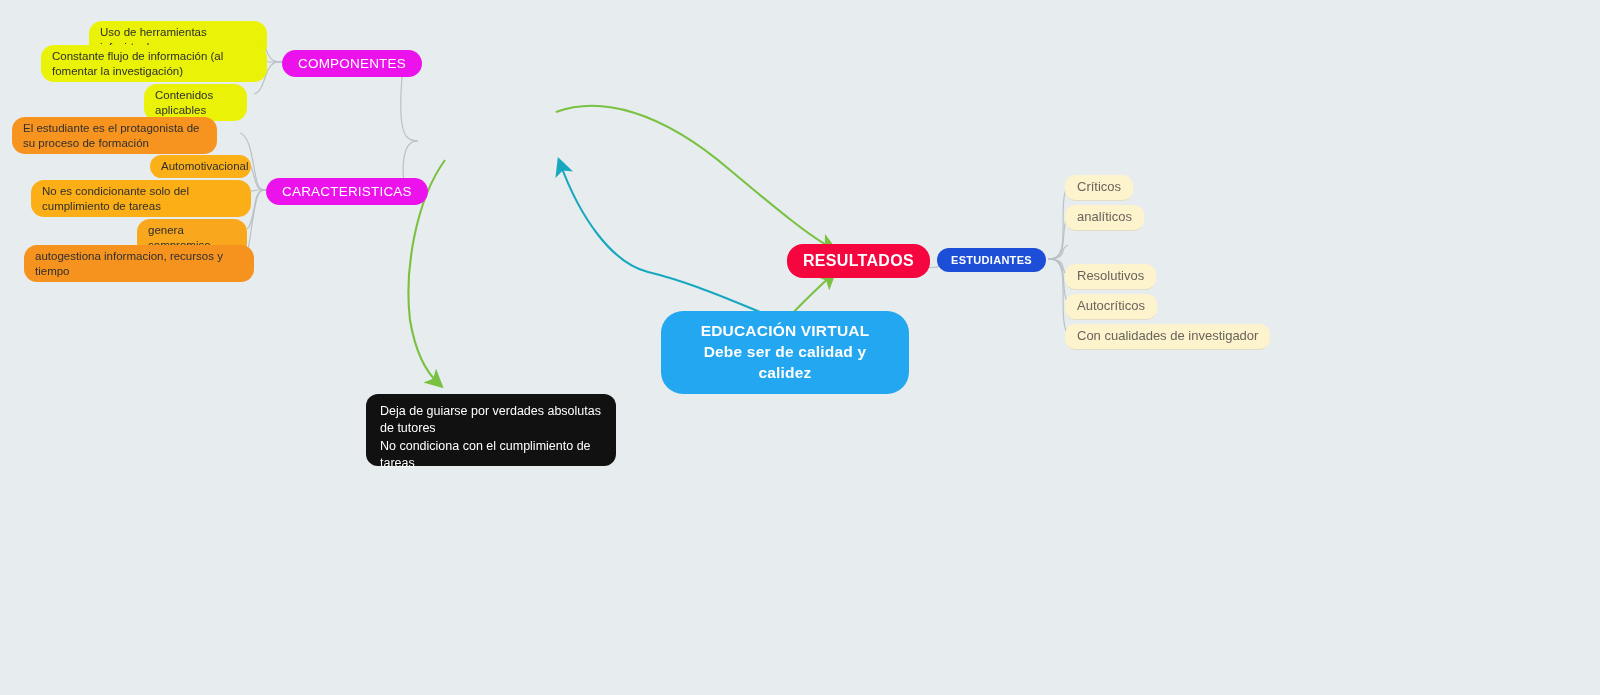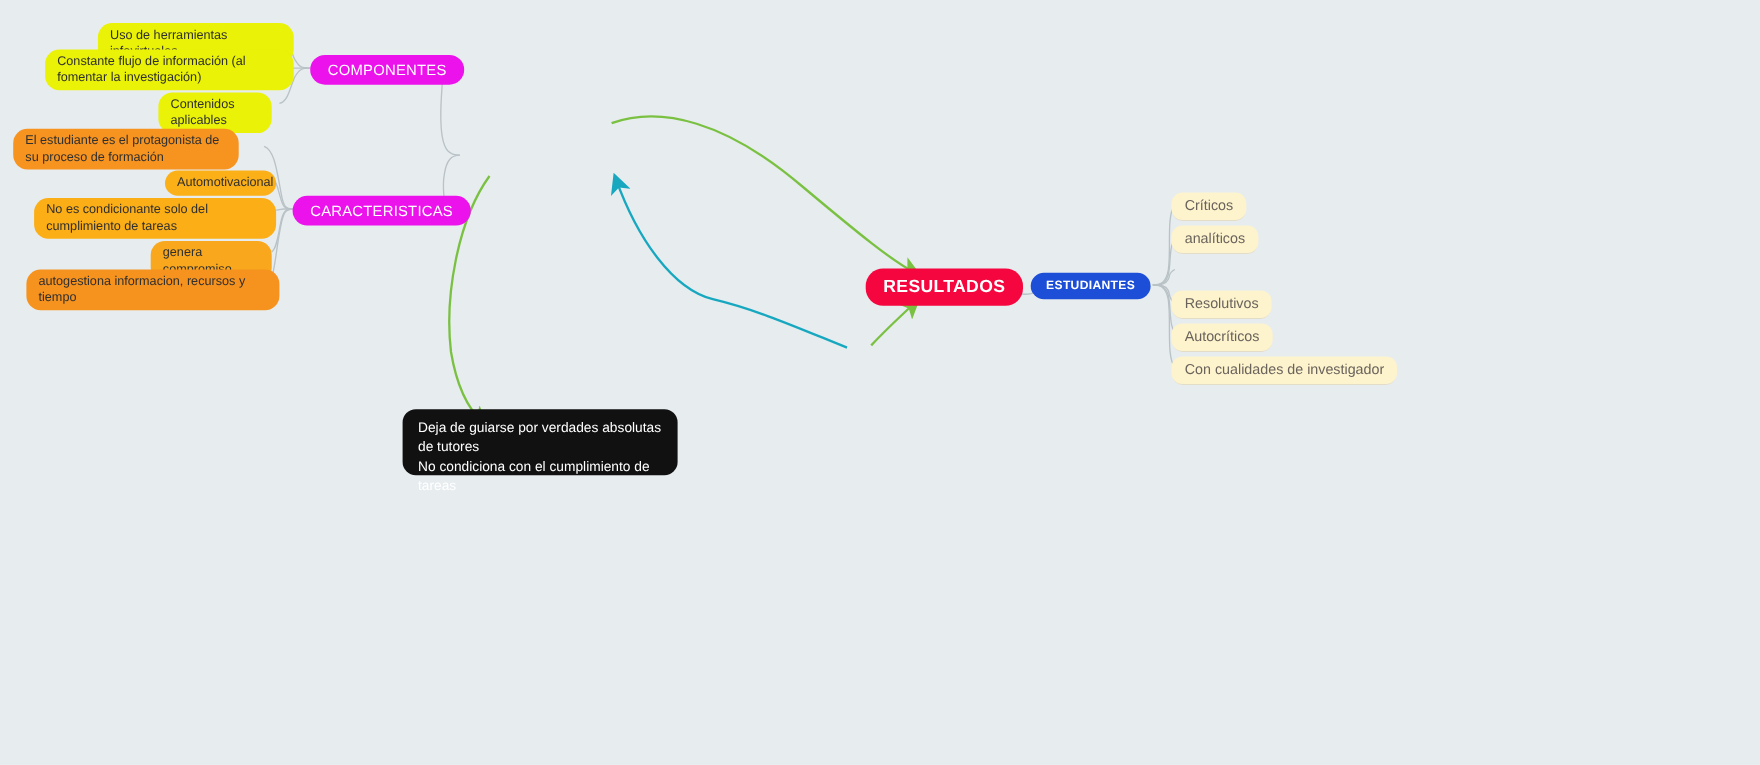--- a/index.html
+++ b/index.html
@@ -211,17 +211,19 @@
 
   <div class="node n-cream" style="left:1065px; top:205px;">analíticos</div>
 
 
   <div class="node n-cream" style="left:1065px; top:264px;">Resolutivos</div>
 
   <div class="node n-cream" style="left:1065px; top:294px;">Autocríticos</div>
 
   <div class="node n-cream" style="left:1065px; top:324px;">Con cualidades de investigador</div>
 
-
-  <div class="node n-black" style="left:366px; top:372px; width:250px; height:60px;">Deja de guiarse por verdades absolutas de tutores
+  <div class="node n-blue" style="left:661px; top:311px; width:248px;">EDUCACIÓN VIRTUAL
+Debe ser de calidad y calidez</div>
+
+  <div class="node n-black" style="left:366px; top:394px; width:250px; height:72px;">Deja de guiarse por verdades absolutas de tutores
 No condiciona con el cumplimiento de tareas</div>
 
 </div>
 
 </body></html>

